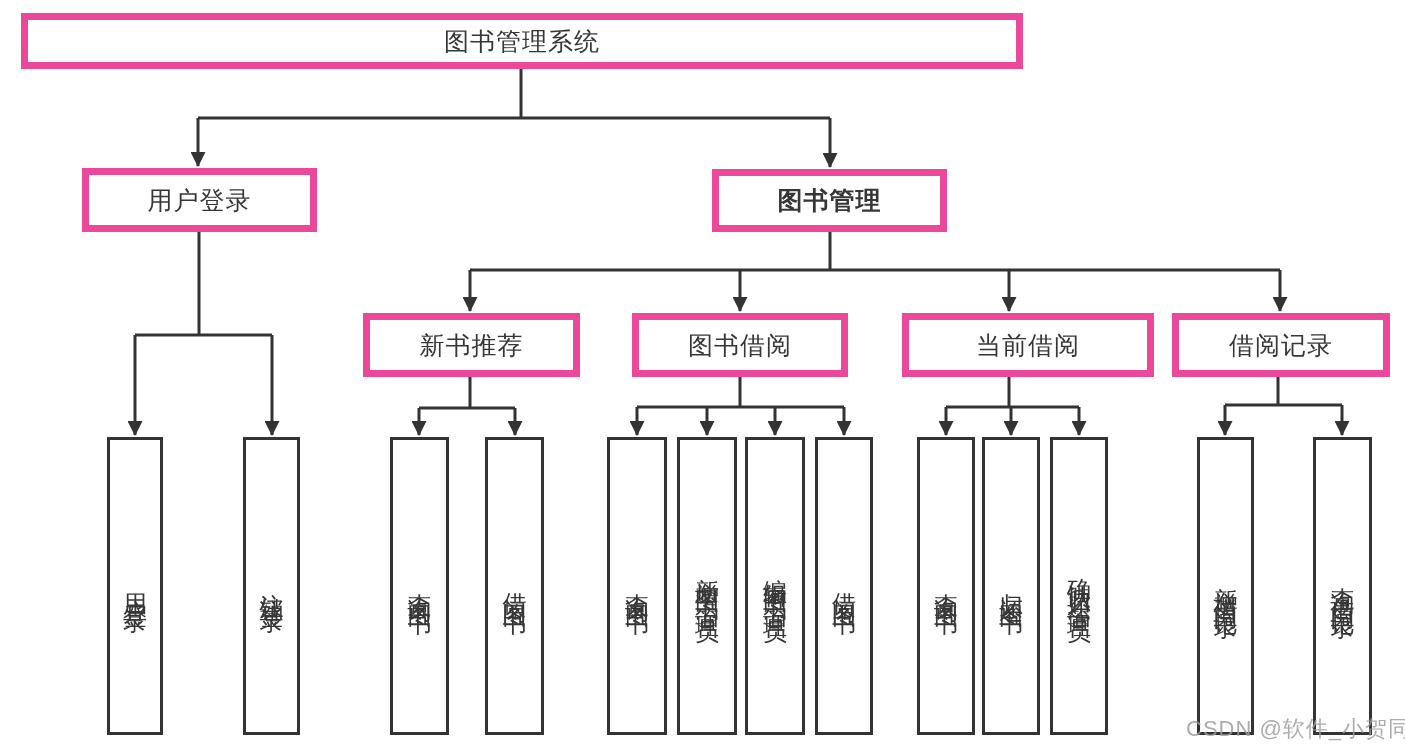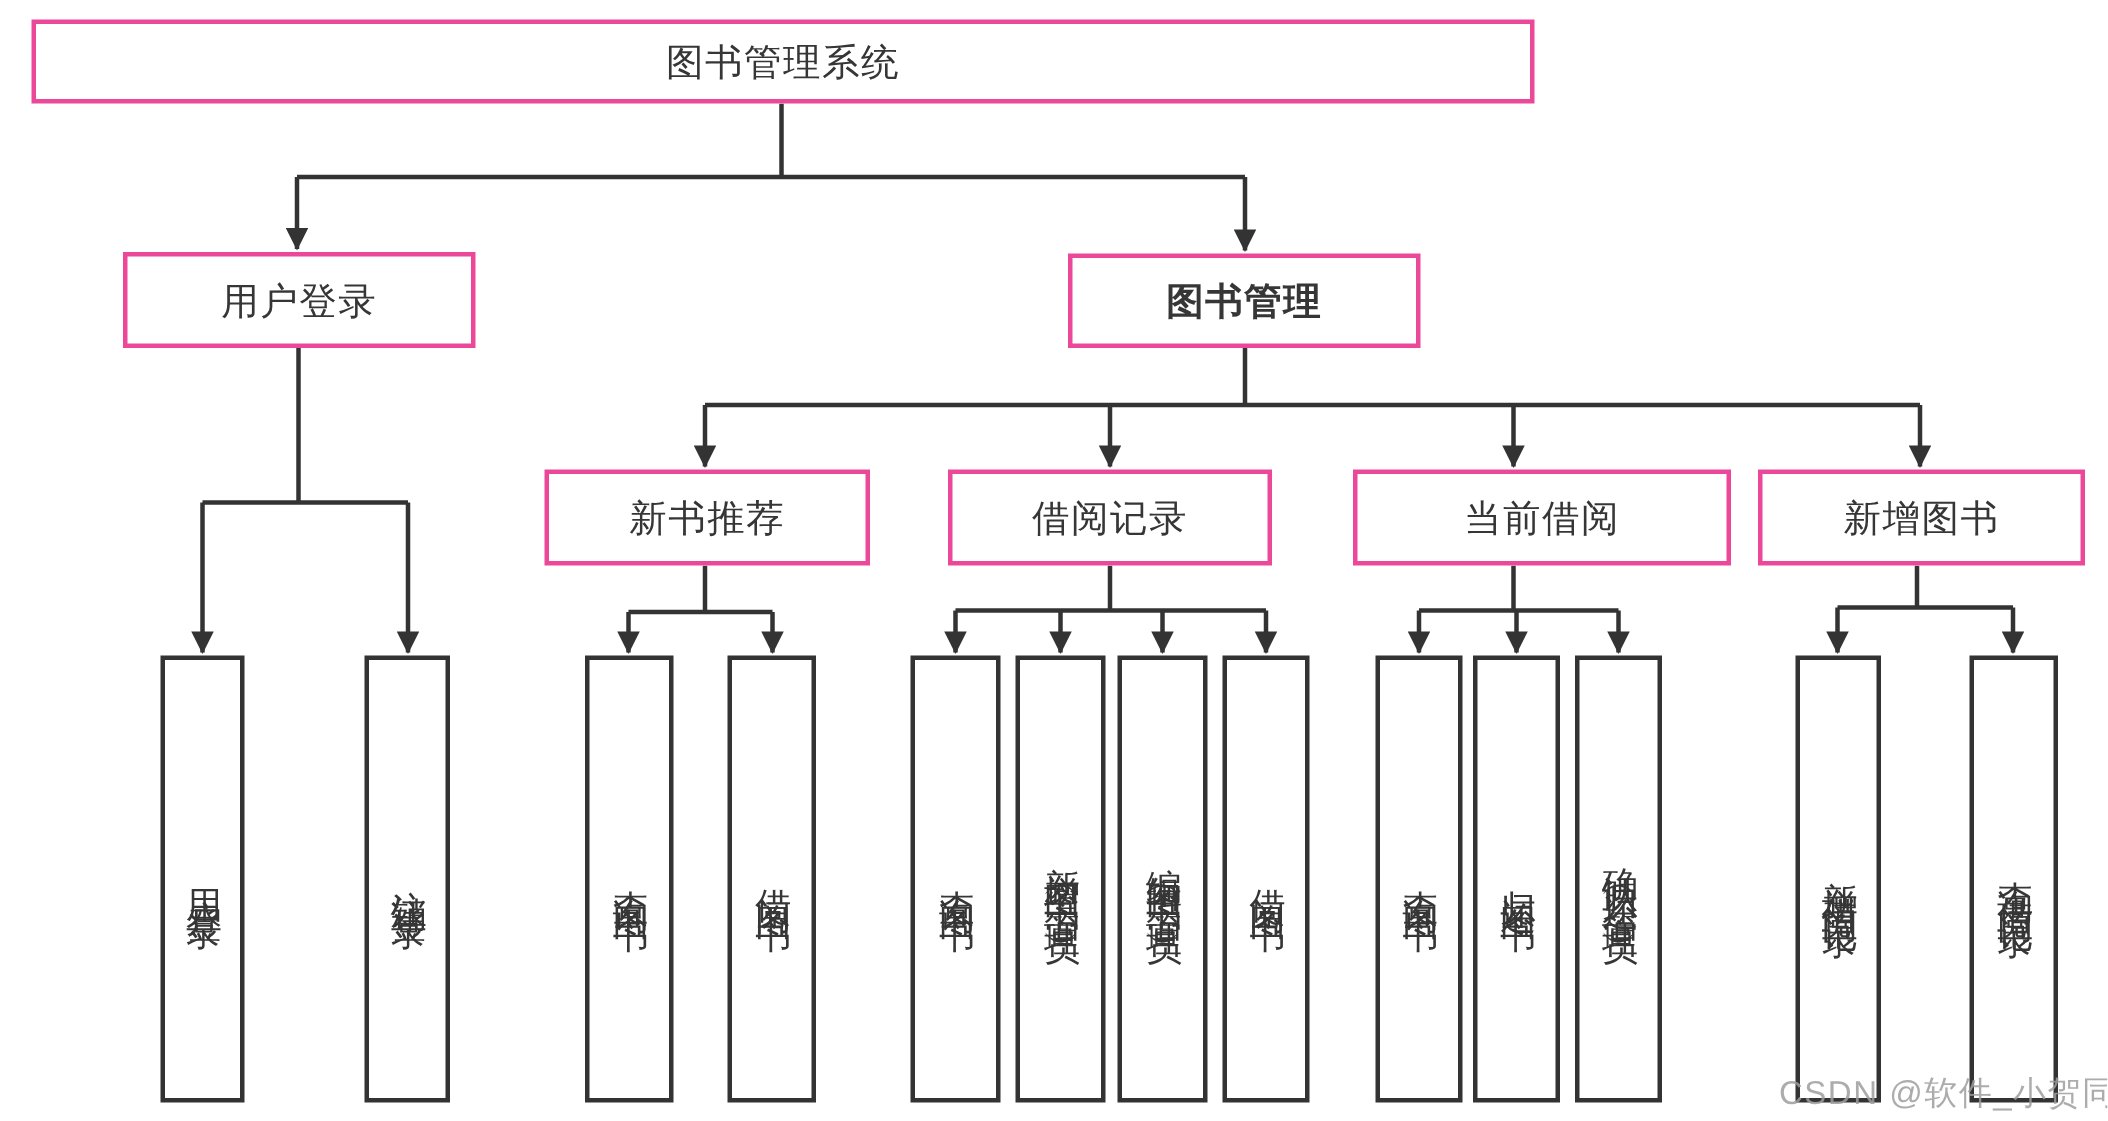--- a/index.html
+++ b/index.html
@@ -18,21 +18,21 @@
   #connectors {
     position: absolute;
     left: 0;
     top: 0;
     width: 1405px;
     height: 747px;
   }
   .box {
     position: absolute;
     background: #ffffff;
-    border: 3px solid #ec4899;
+    border: 7px solid #ec4899;
     box-sizing: border-box;
     display: flex;
     align-items: center;
     justify-content: center;
     color: #363636;
     font-size: 25px;
     letter-spacing: 1px;
     white-space: nowrap;
   }
   .leaf {
@@ -140,23 +140,23 @@
       <path d="M1342 405 L1342 435" marker-end="url(#arrow)"></path>
     </g>
   </svg>
 
   <div class="box" id="root">图书管理系统</div>
 
   <div class="box" id="n-user-login">用户登录</div>
   <div class="box" id="n-book-mgmt">图书管理</div>
 
   <div class="box" id="n-new-book">新书推荐</div>
-  <div class="box" id="n-book-borrow">借阅记录</div>
+  <div class="box" id="n-book-borrow">图书借阅</div>
   <div class="box" id="n-current">当前借阅</div>
-  <div class="box" id="n-record">新增图书</div>
+  <div class="box" id="n-record">借阅记录</div>
 
   <div class="leaf" id="lf-login">
     <span class="vtext">用户登录</span>
   </div>
   <div class="leaf" id="lf-logout">
     <span class="vtext">注销登录</span>
   </div>
   <div class="leaf" id="lf-query1">
     <span class="vtext">查询图书</span>
   </div>

